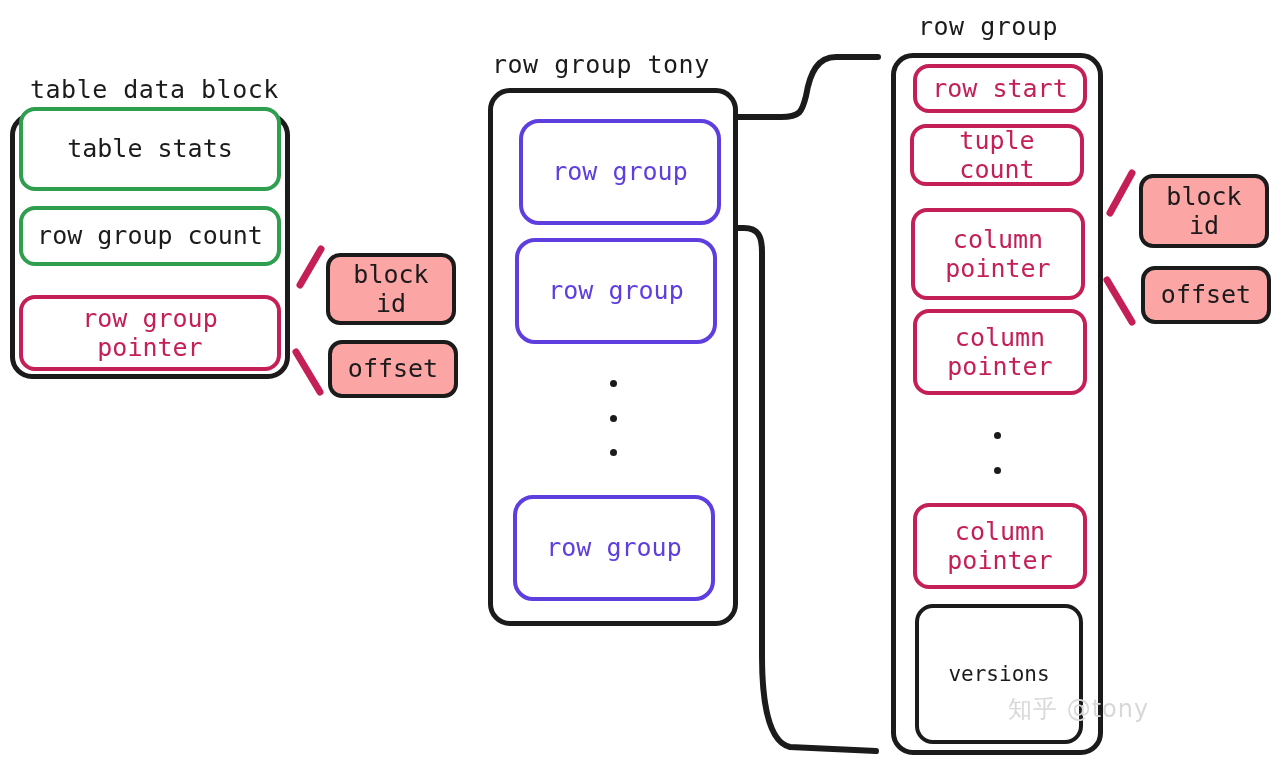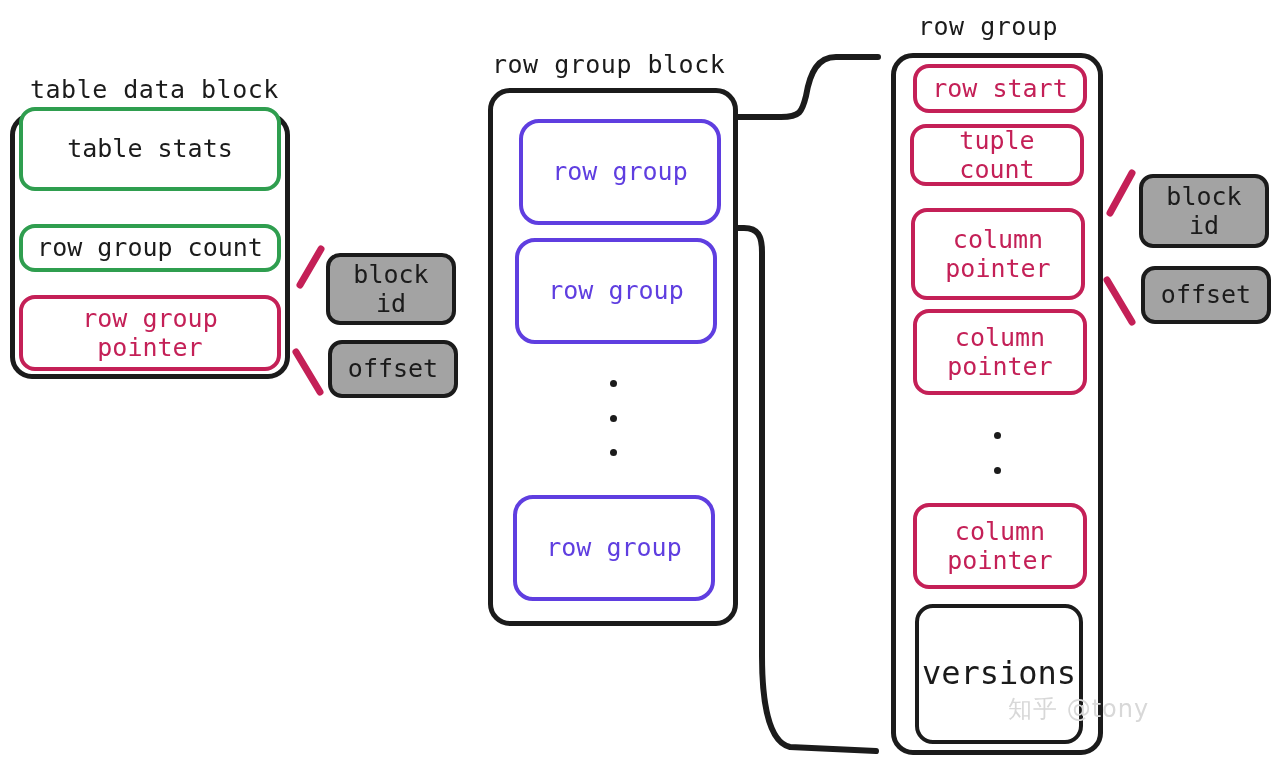--- a/index.html
+++ b/index.html
@@ -65,28 +65,28 @@
   .field-purple {
     border: 4px solid #5f3ee0;
     border-radius: 20px;
     color: #5f3ee0;
     font-size: 25px;
   }
   .field-black {
     border: 4px solid #1b1b1b;
     border-radius: 18px;
     color: #1b1b1b;
-    font-size: 32px;
+    font-size: 21px;
   }
   .callout {
     border: 4px solid #1b1b1b;
     border-radius: 14px;
     color: #1b1b1b;
     font-size: 25px;
-    background: #a3a3a3;
+    background: #fca5a5;
   }
   .dot {
     position: absolute;
     width: 7px;
     height: 7px;
     border-radius: 50%;
     background: #1b1b1b;
   }
   .watermark {
     position: absolute;
@@ -115,31 +115,31 @@
 
     <path d="M 721 228 L 744 228 C 758 228 762 236 762 252 L 762 656 C 762 700 768 742 790 747 L 876 751" fill="none" stroke="#1b1b1b" stroke-width="6" stroke-linecap="round" stroke-linejoin="round"></path>
   </svg>
 
   <div class="title" style="left:30px; top:75px;">table data block</div>
 
   <div class="box outer-black" style="left:10px; top:113px; width:280px; height:266px;"></div>
 
   <div class="box field-green" style="left:19px; top:107px; width:262px; height:84px;">table stats</div>
 
-  <div class="box field-green" style="left:19px; top:224px; width:262px; height:48px;">row group count</div>
+  <div class="box field-green" style="left:19px; top:206px; width:262px; height:60px;">row group count</div>
 
   <div class="box field-crimson" style="left:19px; top:295px; width:262px; height:76px;">row group
 pointer</div>
 
   <div class="box callout" style="left:326px; top:253px; width:130px; height:72px;">block
 id</div>
 
   <div class="box callout" style="left:328px; top:340px; width:130px; height:58px;">offset</div>
 
-  <div class="title" style="left:492px; top:50px;">row group block</div>
+  <div class="title" style="left:492px; top:50px;">row group tony</div>
 
   <div class="box outer-black" style="left:488px; top:88px; width:250px; height:538px;"></div>
 
   <div class="box field-purple" style="left:519px; top:119px; width:202px; height:106px;">row group</div>
 
   <div class="box field-purple" style="left:515px; top:238px; width:202px; height:106px;">row group</div>
 
   <div class="dot" style="left:610px; top:380px;"></div>
   <div class="dot" style="left:610px; top:415px;"></div>
   <div class="dot" style="left:610px; top:449px;"></div>

